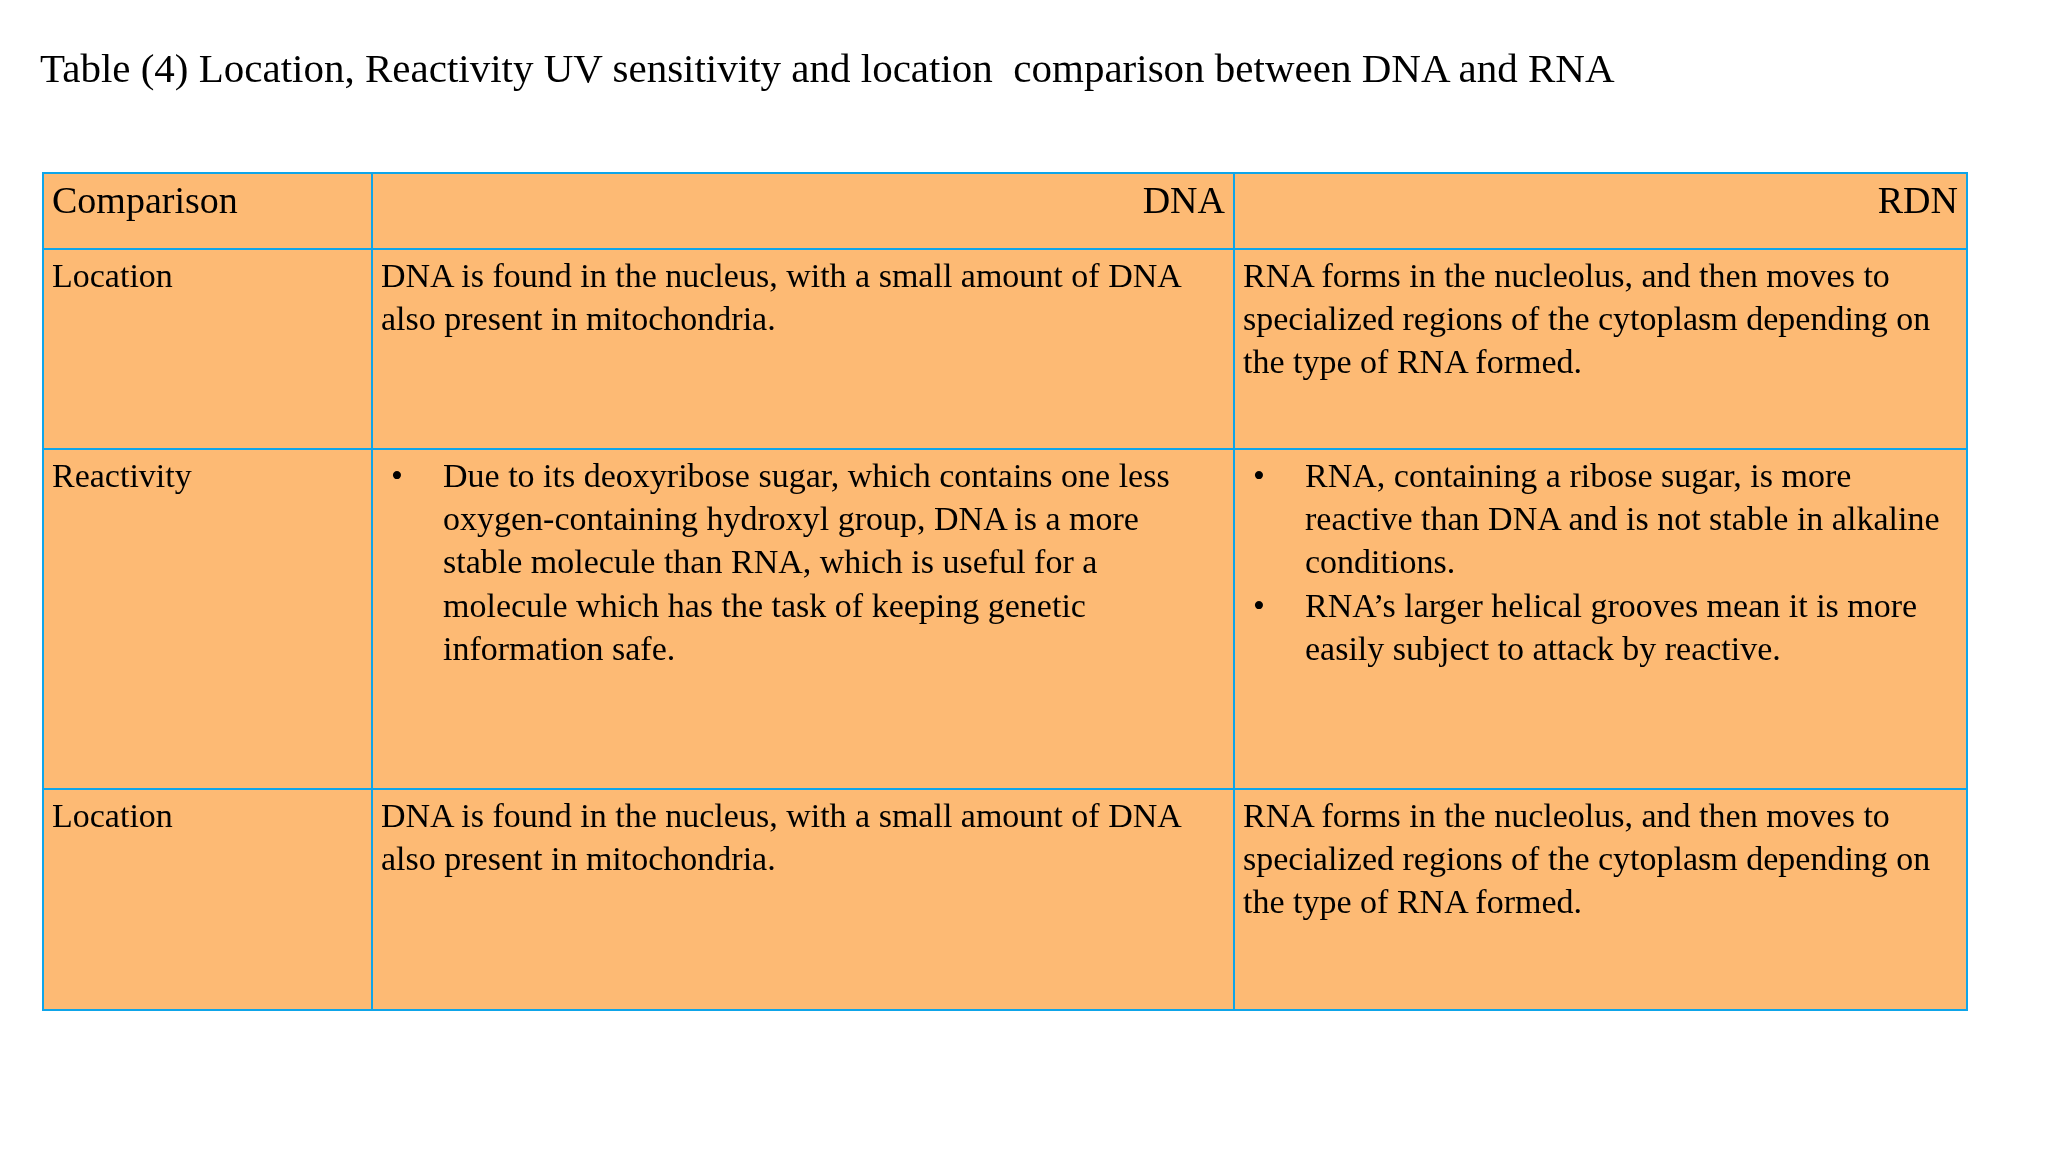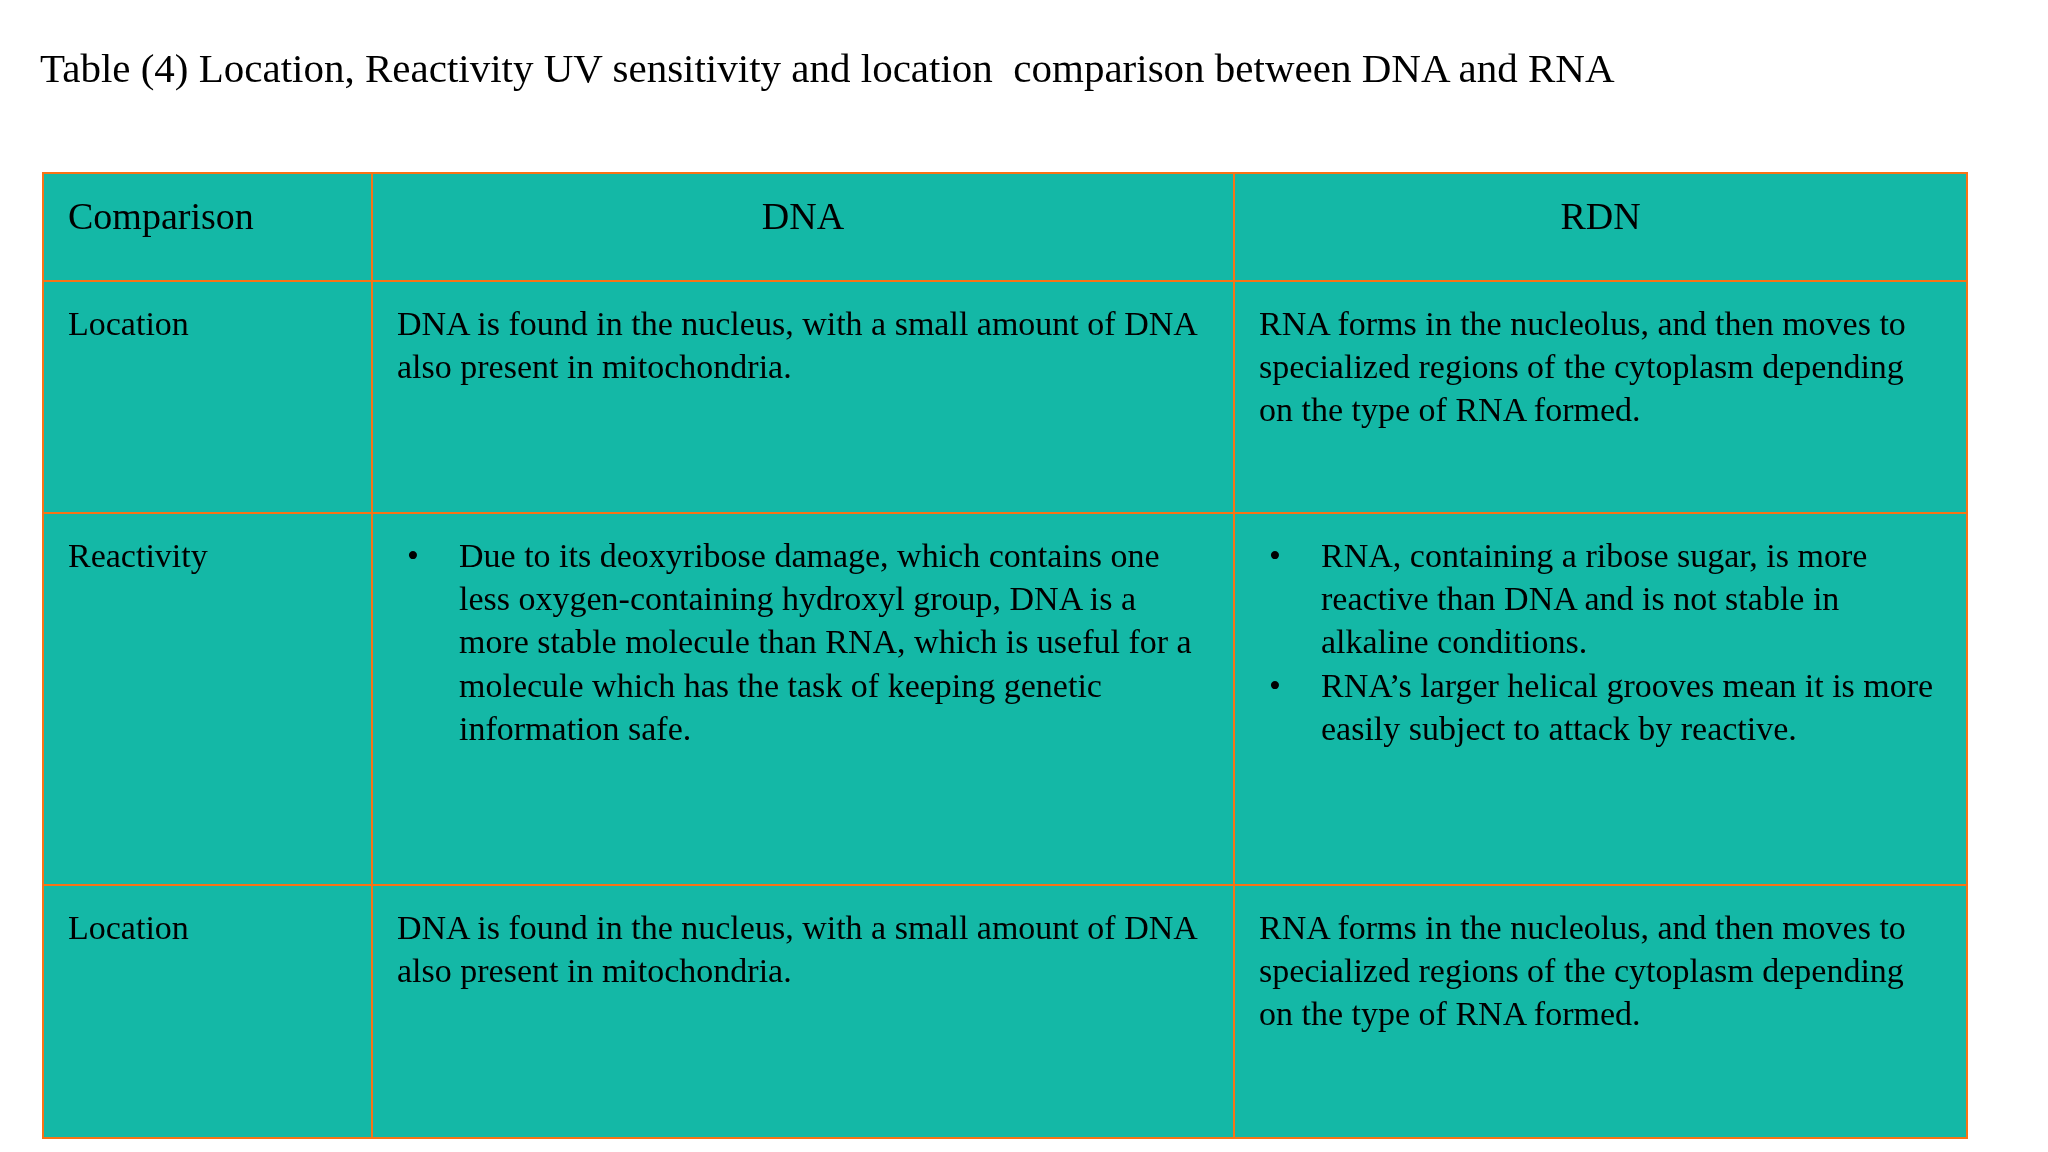--- a/index.html
+++ b/index.html
@@ -32,40 +32,40 @@
   }
   table.compare {
     position: absolute;
     left: 42px;
     top: 172px;
     width: 1924px;
     border-collapse: collapse;
     table-layout: fixed;
   }
   table.compare td {
-    border: 2px solid #f97316;
+    border: 2px solid #0ea5e9;
     vertical-align: top;
-    padding: 16px;
-    background: #14b8a6;
+    padding: 0;
+    background: #fdba74;
   }
   .col-a { width: 329px; }
   .col-b { width: 862px; }
   .col-c { width: 733px; }
 
   .cell {
     padding: 4px 8px 6px 8px;
     font-size: 34px;
     line-height: 1.27;
   }
   .cell.hdr {
     font-size: 38px;
     padding-top: 2px;
     padding-bottom: 8px;
   }
-  .hdr-center { text-align: center; }
+  .hdr-center { text-align: right; }
   .hdr-left { text-align: left; }
 
   .rowh-head td { height: 74px; }
   .row-loc1 td { height: 198px; }
   .row-react td { height: 338px; }
   .row-uv td { height: 103px; }
   .row-loc2 td { height: 219px; }
 
   ul.bullets {
     margin: 0;
@@ -127,21 +127,21 @@
 
       <tr class="row-react">
         <td>
           <div class="cell">Reactivity</div>
         </td>
         <td>
           <div class="cell">
             <ul class="bullets">
               <li>
                 <span class="bullet-glyph">•</span>
-                <span>Due to its deoxyribose damage, which contains one less oxygen-containing hydroxyl group, DNA is a more stable molecule than RNA, which is useful for a molecule which has the task of keeping genetic information safe.</span>
+                <span>Due to its deoxyribose sugar, which contains one less oxygen-containing hydroxyl group, DNA is a more stable molecule than RNA, which is useful for a molecule which has the task of keeping genetic information safe.</span>
               </li>
             </ul>
           </div>
         </td>
         <td>
           <div class="cell">
             <ul class="bullets">
               <li>
                 <span class="bullet-glyph">•</span>
                 <span>RNA, containing a ribose sugar, is more reactive than DNA and is not stable in alkaline conditions.</span>

